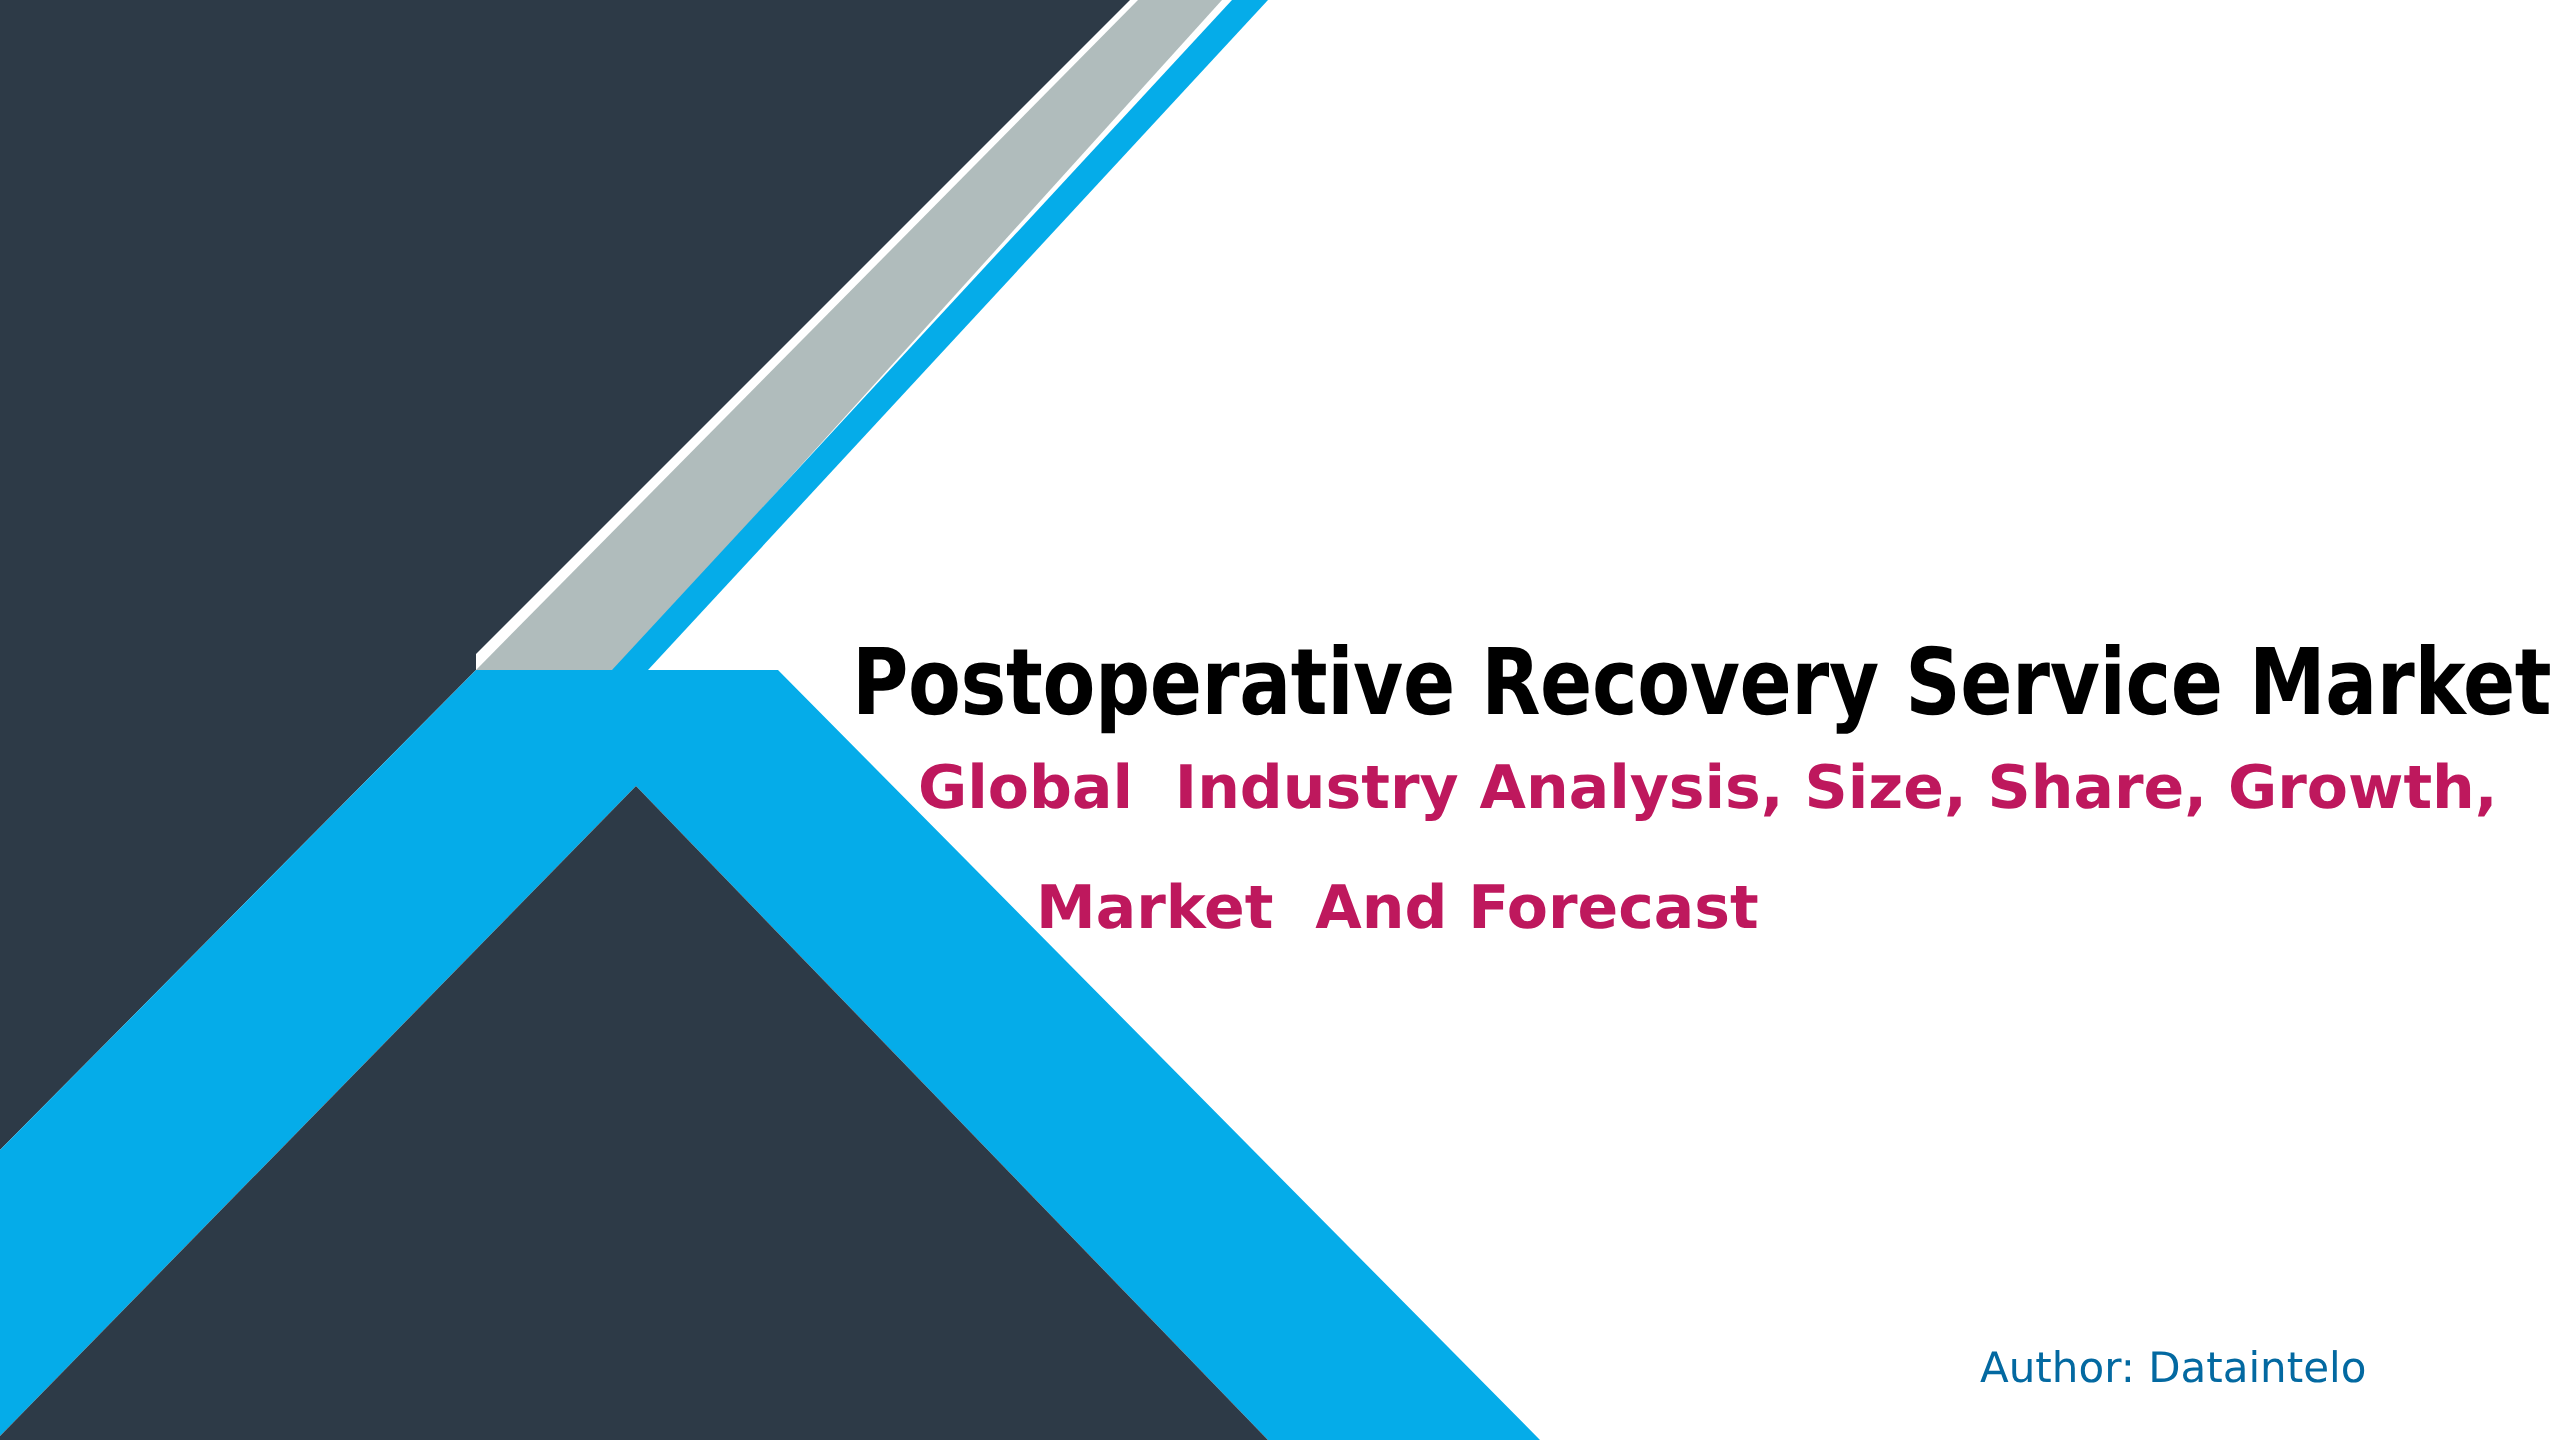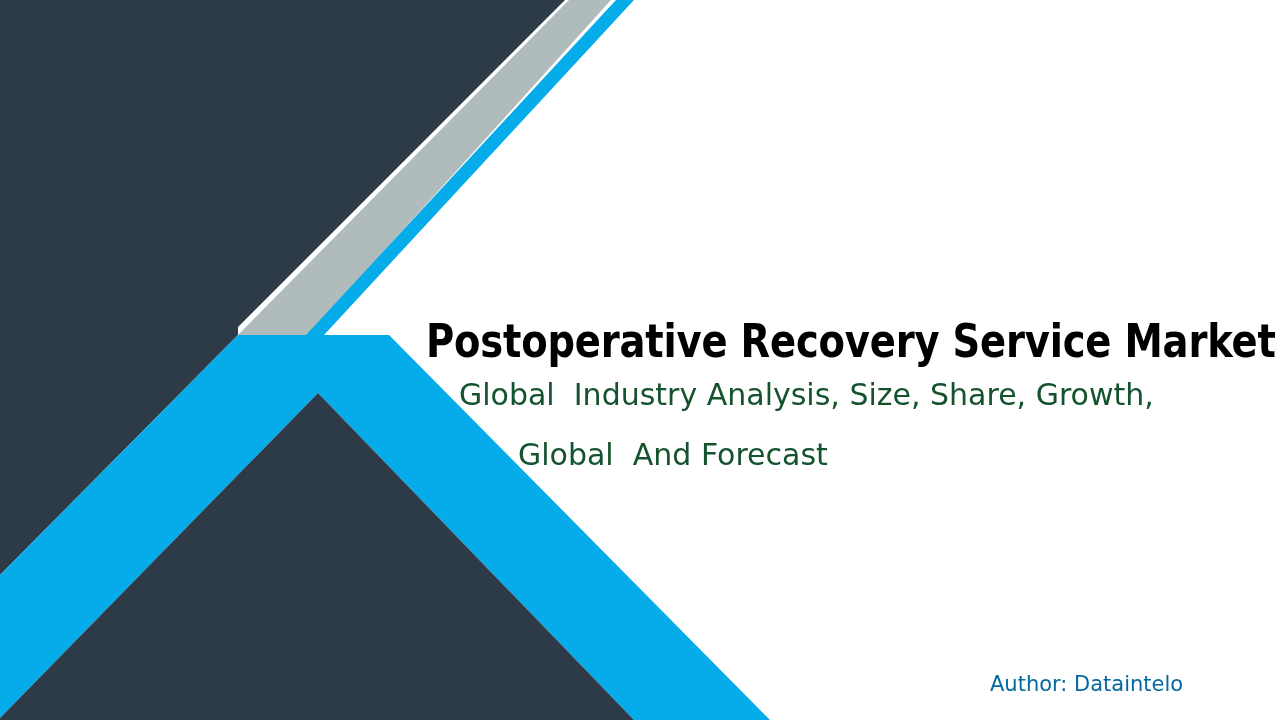--- a/index.html
+++ b/index.html
@@ -51,23 +51,23 @@
   #subtitle-block {
     position: absolute;
     left: 459px;
     top: 375px;
     width: 800px;
   }
   .subtitle-line {
     font-family: "DejaVu Sans", "Liberation Sans", sans-serif;
     font-size: 30px;
     line-height: 40px;
-    color: #14532d;
+    color: #be185d;
     white-space: pre;
-    font-weight: 400;
+    font-weight: 700;
   }
   .subtitle-line.line-2 {
     margin-top: 20px;
     padding-left: 59px;
   }
   #author-line {
     position: absolute;
     left: 990px;
     top: 670px;
     font-family: "DejaVu Sans", "Liberation Sans", sans-serif;
@@ -101,20 +101,20 @@
   </svg>
 
   <div class="text-layer">
 
     <div id="title-block">
       <div id="page-title">Postoperative Recovery Service Market</div>
     </div>
 
     <div id="subtitle-block">
       <div class="subtitle-line line-1">Global  Industry Analysis, Size, Share, Growth,</div>
-      <div class="subtitle-line line-2">Global  And Forecast</div>
+      <div class="subtitle-line line-2">Market  And Forecast</div>
     </div>
 
     <div id="author-line">Author: Dataintelo</div>
 
   </div>
 
 </div>
 
 </body></html>

